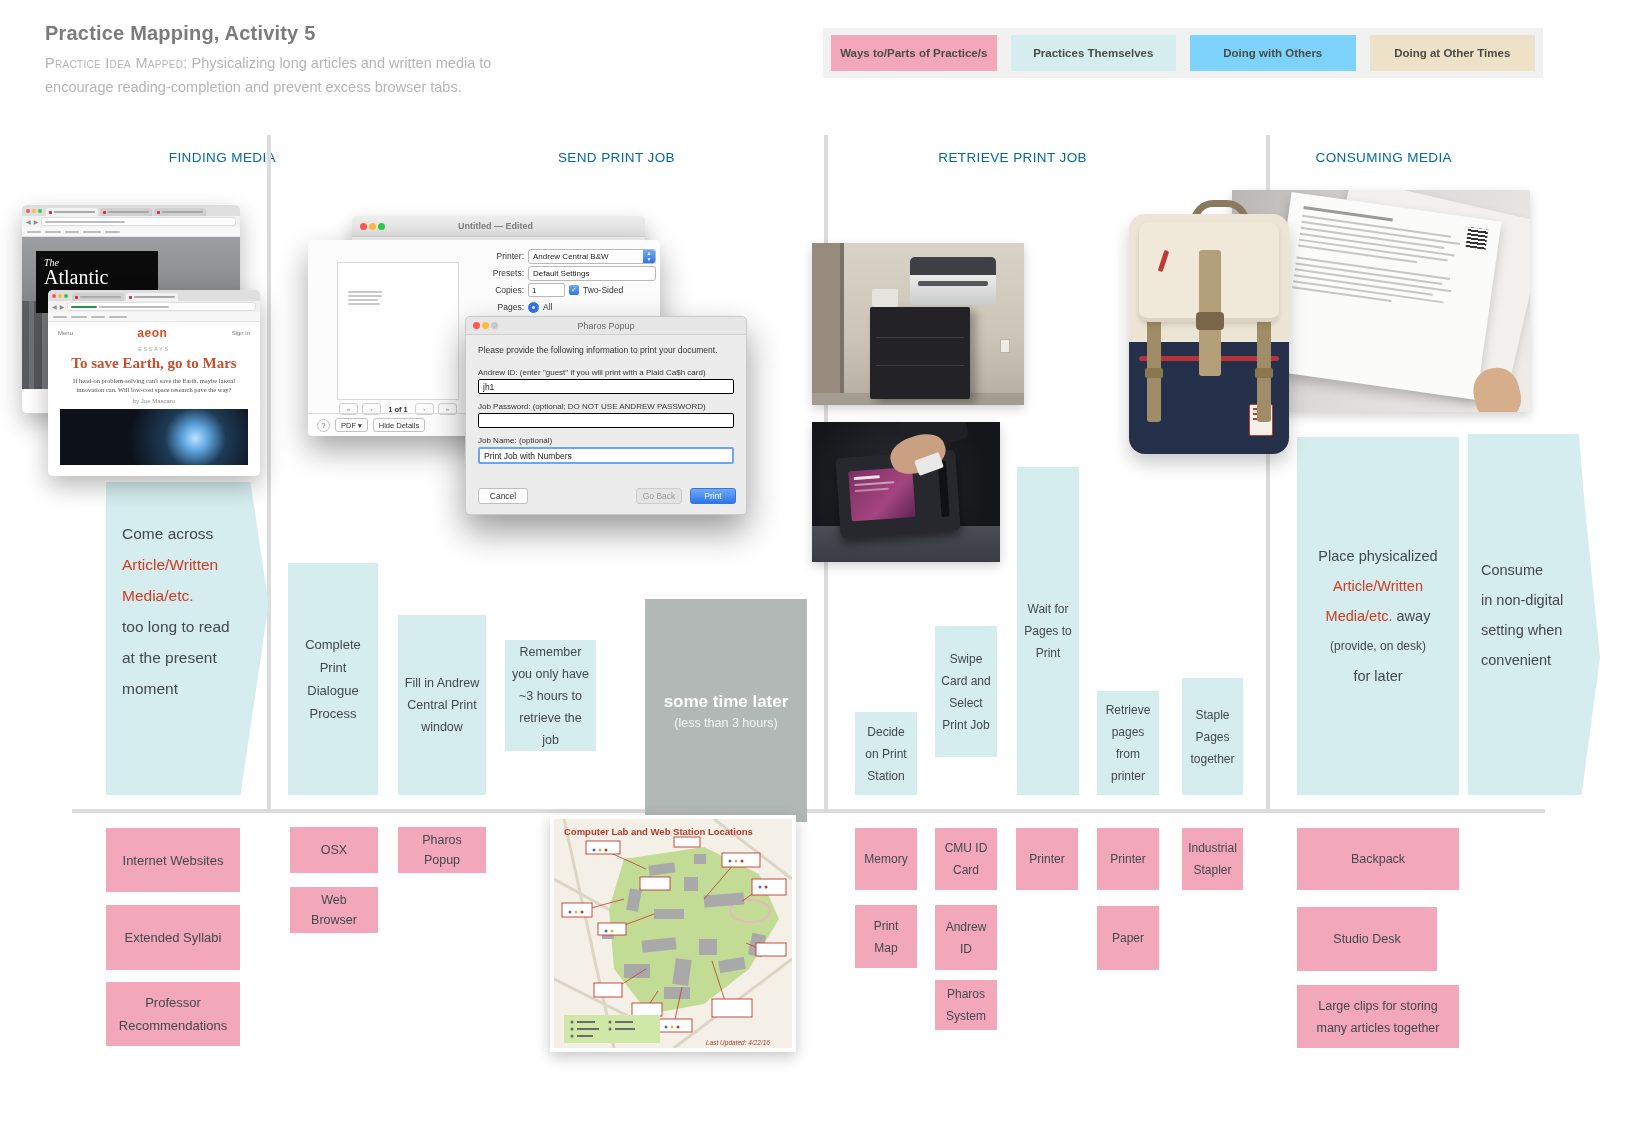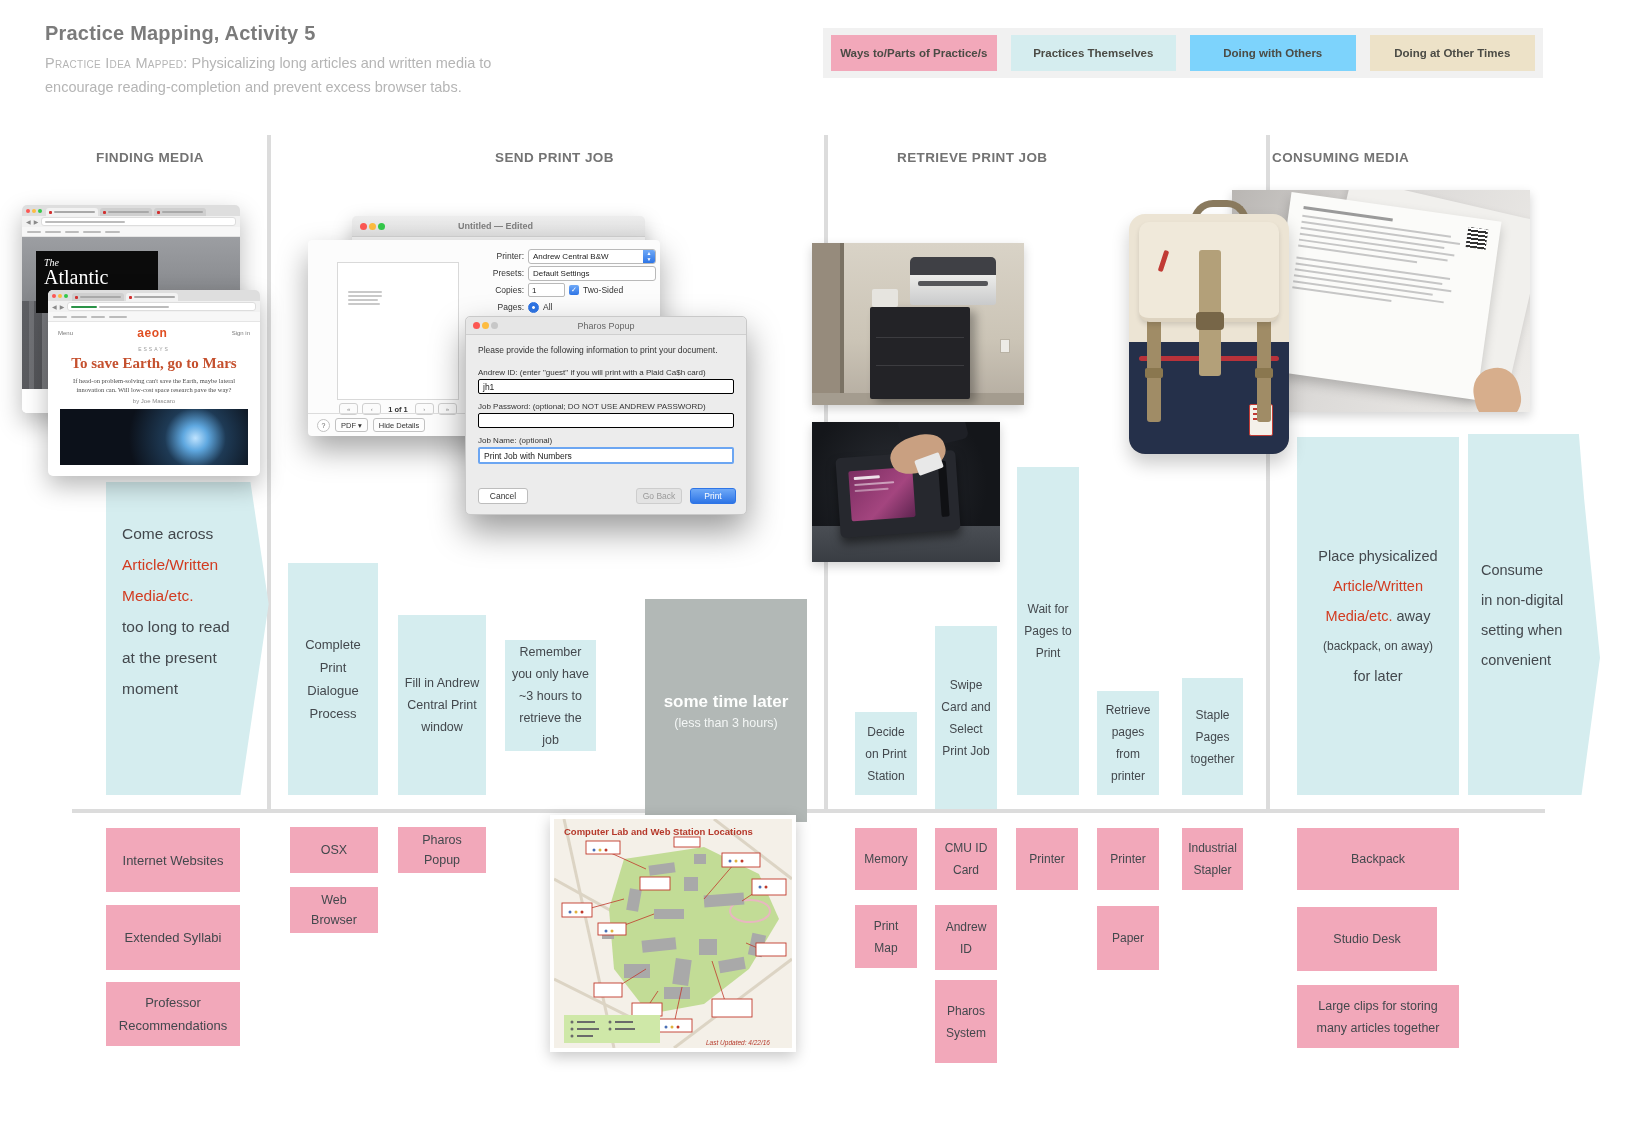--- a/index.html
+++ b/index.html
@@ -13,21 +13,21 @@
   .sc{font-variant:small-caps;letter-spacing:.3px;}
 
   
   .legend{background:#f1f1f1;display:flex;align-items:center;gap:14px;padding:0 8px;}
   .legend-item{flex:1;height:36px;display:flex;align-items:center;justify-content:center;
                font-size:11.5px;font-weight:600;color:#4b4b45;}
   .c-pink{background:#F2A8BA;} .c-teal{background:#D5EDEF;}
   .c-green{background:#7dd3fc;} .c-tan{background:#EDE2C8;}
 
   
-  .col-header{font-size:13.5px;font-weight:bold;color:#737373;letter-spacing:.4px;text-align:left;}
+  .col-header{font-size:13.5px;font-weight:normal;color:#0369a1;letter-spacing:.4px;text-align:right;}
   .div-v{width:4px;background:#dcdcdc;z-index:0;}
   .div-h{height:4px;background:#dcdcdc;z-index:0;}
 
   
   .teal-box{background:#D5EDEF;color:#43484d;display:flex;flex-direction:column;
             align-items:center;justify-content:center;text-align:center;z-index:1;}
   .pink-box{background:#F2A8BA;color:#43484d;display:flex;align-items:center;justify-content:center;
             text-align:center;font-size:12.5px;line-height:20px;padding:0 8px;box-sizing:border-box;z-index:1;}
   .gray-box{background:#B2B8B6;display:flex;flex-direction:column;align-items:center;justify-content:center;z-index:1;}
   .gb-title{font-size:17px;font-weight:bold;color:#fdfefd;}
@@ -575,35 +575,35 @@
           <div class="sw-ui3"></div>
       </div>
       <div class="sw-slot"></div>
     </div>
     <div class="sw-sleeve"></div>
     <div class="sw-hand"></div>
     <div class="sw-card"></div>
   </div>
 
   <div class="abs teal-box t12" style="left:855px;top:712px;width:62px;height:83px;padding:0 5px;box-sizing:border-box;">Decide on Print Station</div>
-  <div class="abs teal-box t12" style="left:935px;top:626px;width:62px;height:183px;padding:0 4px;box-sizing:border-box;">Swipe Card and Select Print Job</div>
+  <div class="abs teal-box t12" style="left:935px;top:626px;width:62px;height:131px;padding:0 4px;box-sizing:border-box;">Swipe Card and Select Print Job</div>
   <div class="abs teal-box t12" style="left:1017px;top:467px;width:62px;height:328px;padding:0 5px;box-sizing:border-box;">Wait for Pages to Print</div>
   <div class="abs teal-box t12" style="left:1097px;top:691px;width:62px;height:104px;padding:0 5px;box-sizing:border-box;">Retrieve pages from printer</div>
   <div class="abs teal-box t12" style="left:1182px;top:678px;width:61px;height:117px;padding:0 4px;box-sizing:border-box;">Staple Pages together</div>
 
   <div class="abs pink-box t12" style="left:855px;top:828px;width:62px;height:62px;">Memory</div>
   <div class="abs pink-box t12" style="left:935px;top:828px;width:62px;height:62px;">CMU ID Card</div>
   <div class="abs pink-box t12" style="left:1016px;top:828px;width:62px;height:62px;">Printer</div>
   <div class="abs pink-box t12" style="left:1097px;top:828px;width:62px;height:62px;">Printer</div>
   <div class="abs pink-box t12" style="left:1182px;top:828px;width:61px;height:62px;padding:0 3px;">Industrial Stapler</div>
 
   <div class="abs pink-box t12" style="left:855px;top:905px;width:62px;height:63px;">Print Map</div>
   <div class="abs pink-box t12" style="left:935px;top:905px;width:62px;height:65px;">Andrew ID</div>
   <div class="abs pink-box t12" style="left:1097px;top:906px;width:62px;height:64px;">Paper</div>
-  <div class="abs pink-box t12" style="left:935px;top:980px;width:62px;height:83px;">Pharos System</div>
+  <div class="abs pink-box t12" style="left:935px;top:980px;width:62px;height:50px;">Pharos System</div>
 
   <div class="photo papers-photo" style="left:1232px;top:190px;width:298px;height:222px;">
     <div class="pp-paper2"></div>
     <div class="pp-paper">
       <div class="pp-qr"></div>
       <div class="pp-h"></div>
       <div class="pp-t" style="width:150px;"></div>
         <div class="pp-t" style="width:160px;"></div>
       <div class="pp-t" style="width:145px;"></div>
         <div class="pp-t" style="width:156px;"></div>
@@ -645,21 +645,21 @@
       <div class="bp-cstrap">
           <div class="bp-cbuckle"></div>
         </div>
     </div>
   </div>
 
   <div class="abs teal-box" style="left:1297px;top:437px;width:162px;height:358px;font-size:14.5px;line-height:30px;">
     <div class="step-line">Place physicalized</div>
     <div class="step-line red">Article/Written</div>
     <div class="step-line"><span class="red">Media/etc.</span><span> away</span></div>
-    <div class="step-line" style="font-size:12px;">(backpack, on away)</div>
+    <div class="step-line" style="font-size:12px;">(provide, on desk)</div>
     <div class="step-line">for later</div>
   </div>
   <div class="abs arrow-box" style="left:1468px;top:434px;width:132px;height:361px;
        clip-path:polygon(0 0,84% 0,88% 18%,100% 62%,86% 100%,0 100%);
        display:flex;flex-direction:column;justify-content:center;padding-left:13px;box-sizing:border-box;
        font-size:14.5px;line-height:30px;">
     <div class="step-line">Consume</div>
     <div class="step-line">in non-digital</div>
     <div class="step-line">setting when</div>
     <div class="step-line">convenient</div>

